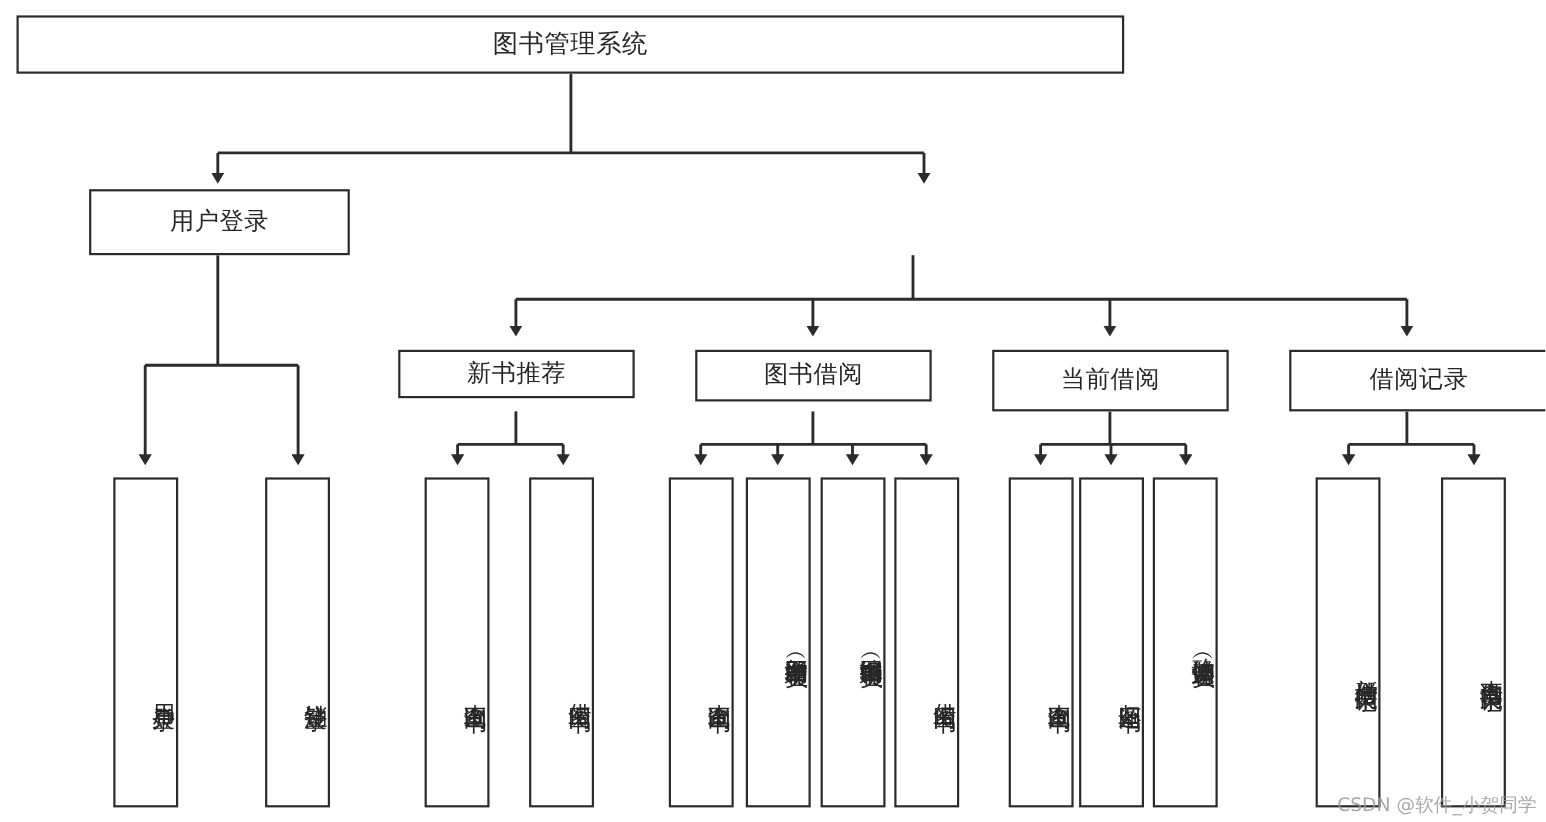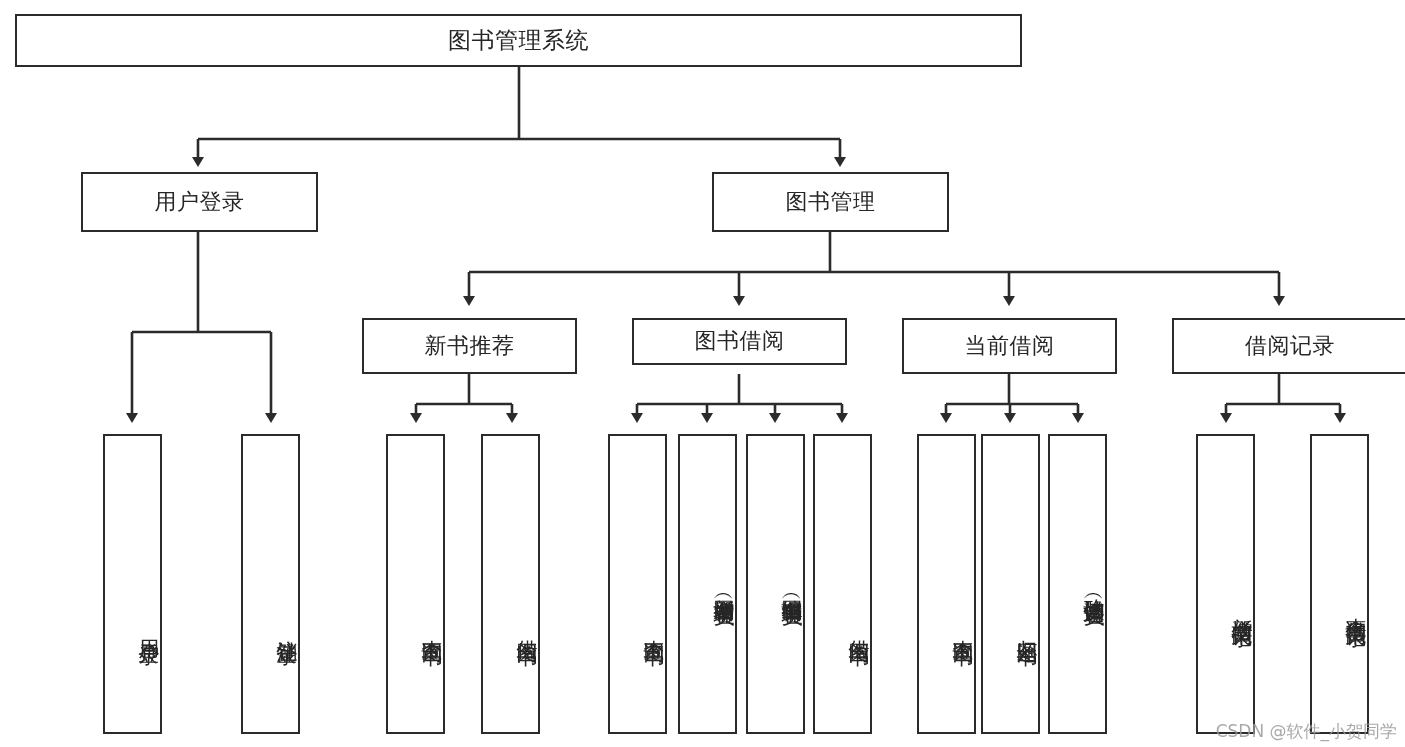--- a/index.html
+++ b/index.html
@@ -129,25 +129,22 @@
   </svg>
 
   <div class="node horiz root" style="left:15px; top:14px; width:1007px; height:53px;">
     <span class="node-label">图书管理系统</span>
   </div>
 
   <div class="node horiz" style="left:81px; top:172px; width:237px; height:60px;">
     <span class="node-label">用户登录</span>
   </div>
 
-  <div class="node horiz" style="left:712px; top:172px; width:237px; height:60px;">
-    <span class="node-label">图书管理</span>
-  </div>
-
-  <div class="node horiz" style="left:362px; top:318px; width:215px; height:56px;">
+
+  <div class="node horiz" style="left:362px; top:318px; width:215px; height:44px;">
     <span class="node-label">新书推荐</span>
   </div>
 
   <div class="node horiz" style="left:632px; top:318px; width:215px; height:47px;">
     <span class="node-label">图书借阅</span>
   </div>
 
   <div class="node horiz" style="left:902px; top:318px; width:215px; height:56px;">
     <span class="node-label">当前借阅</span>
   </div>

